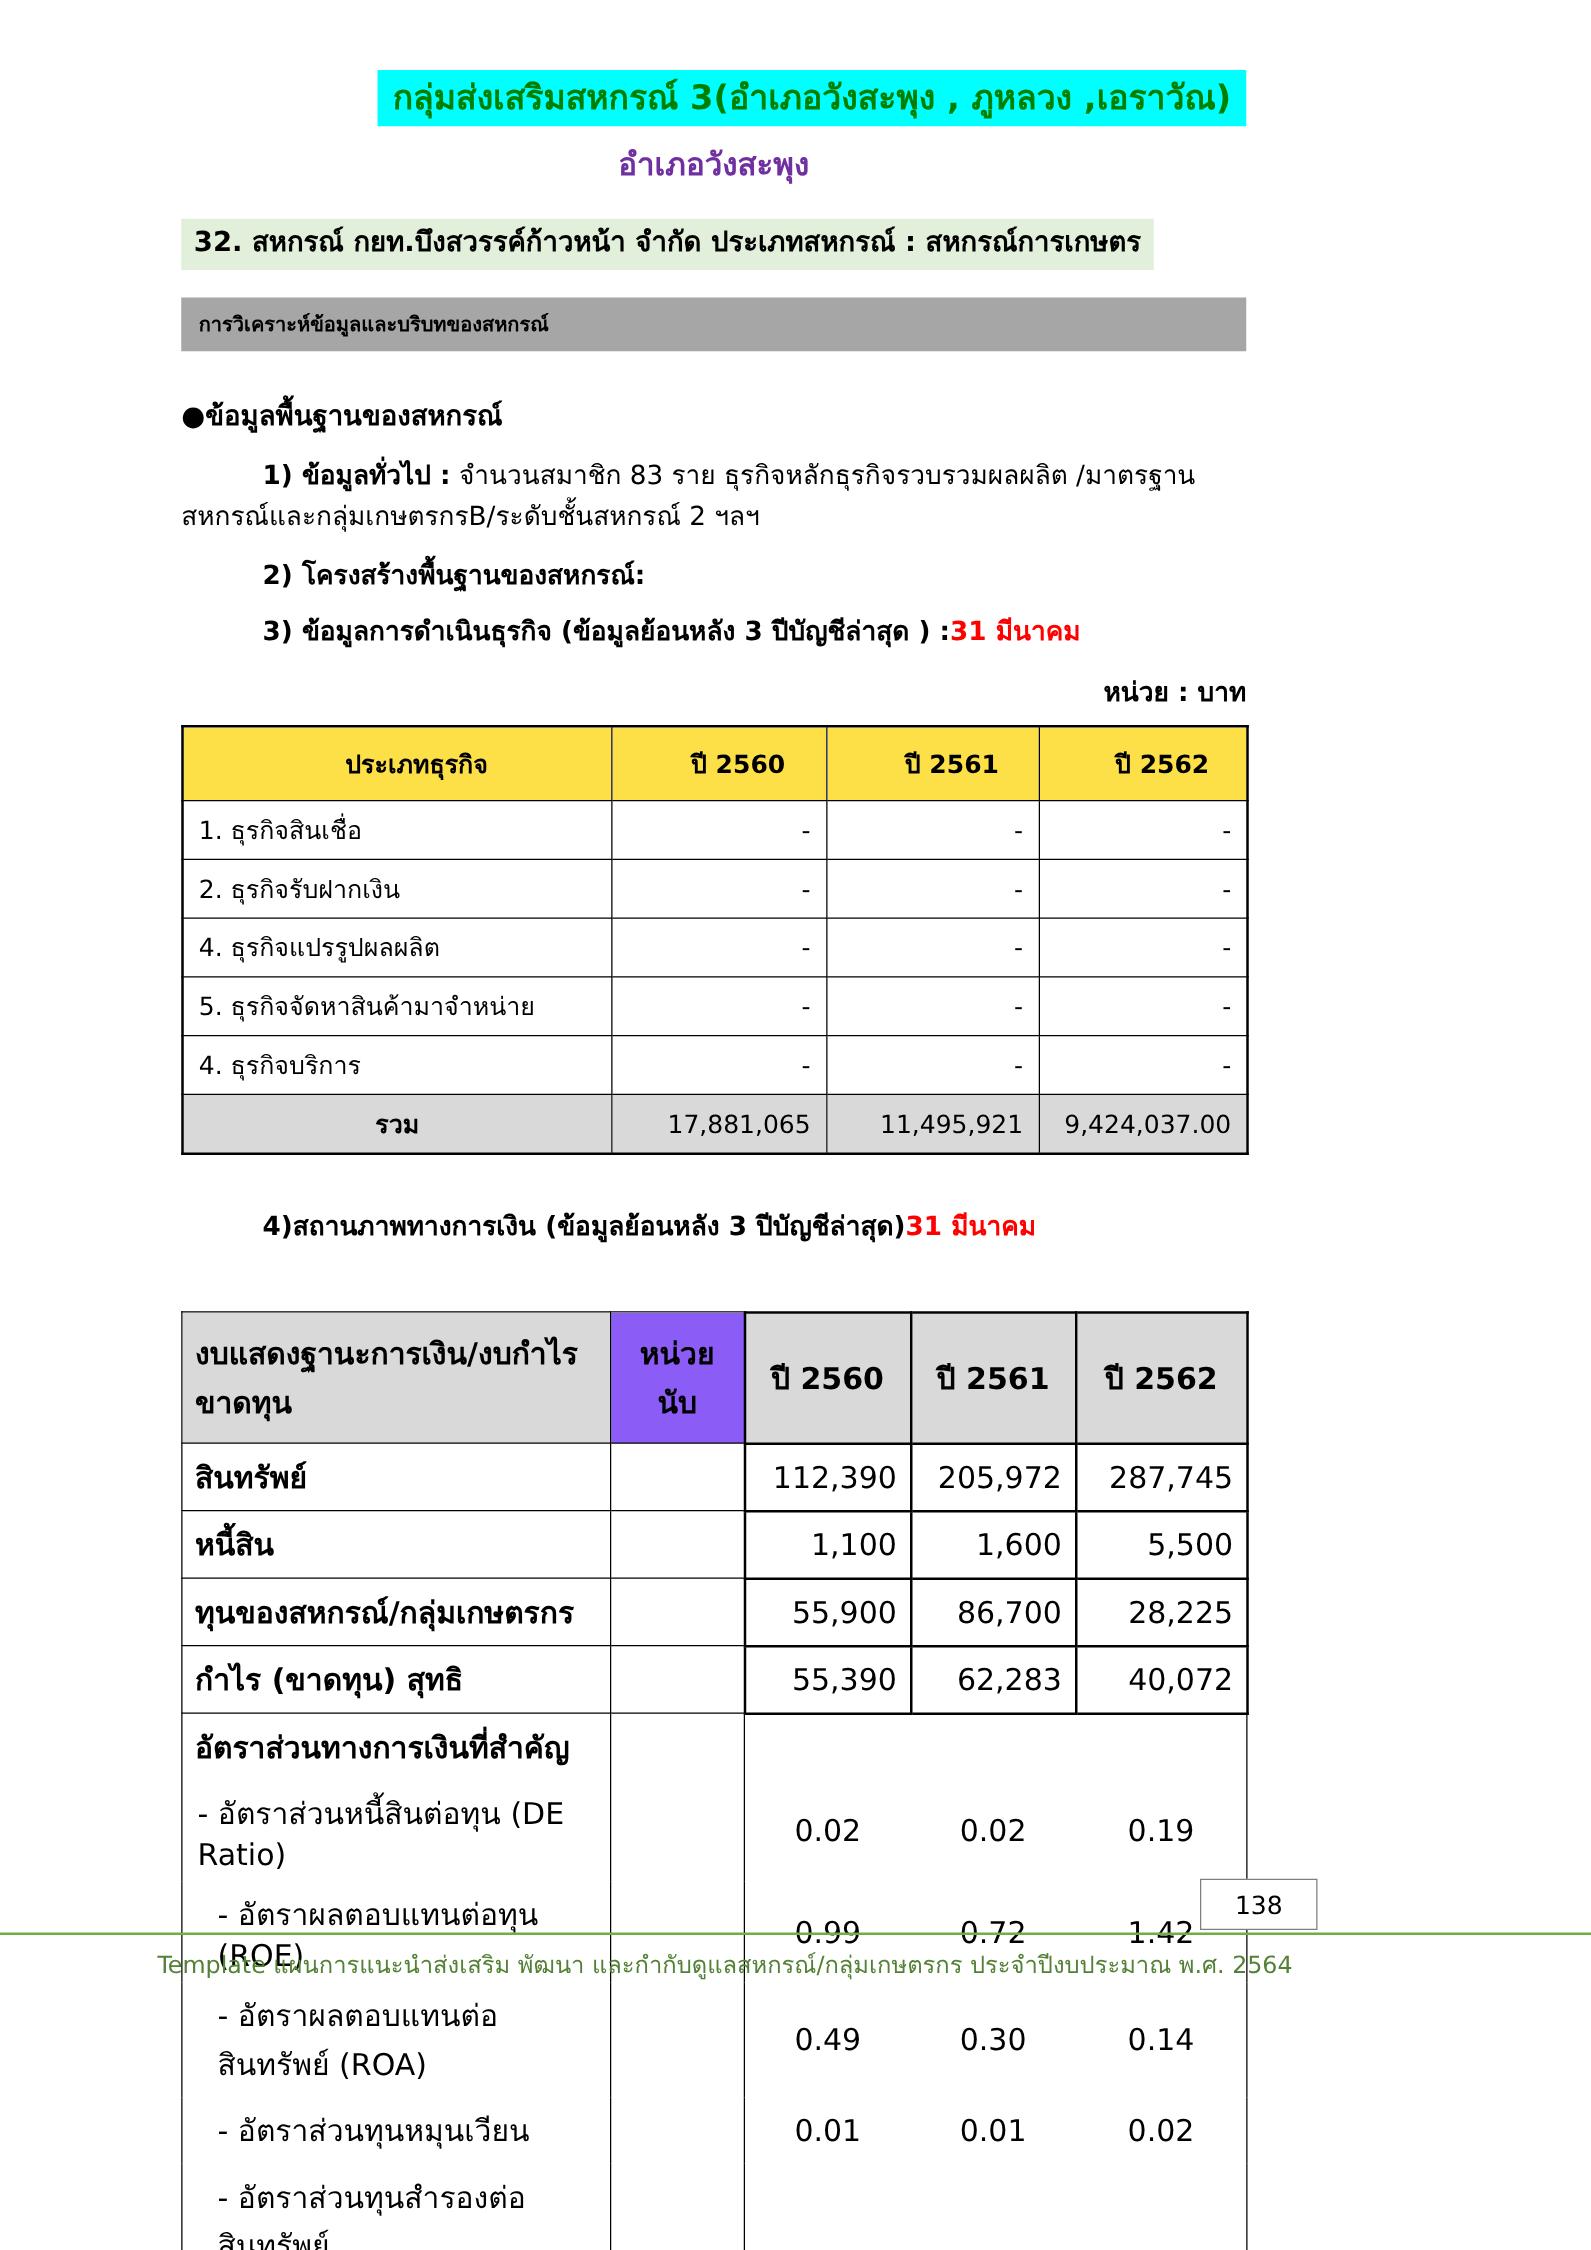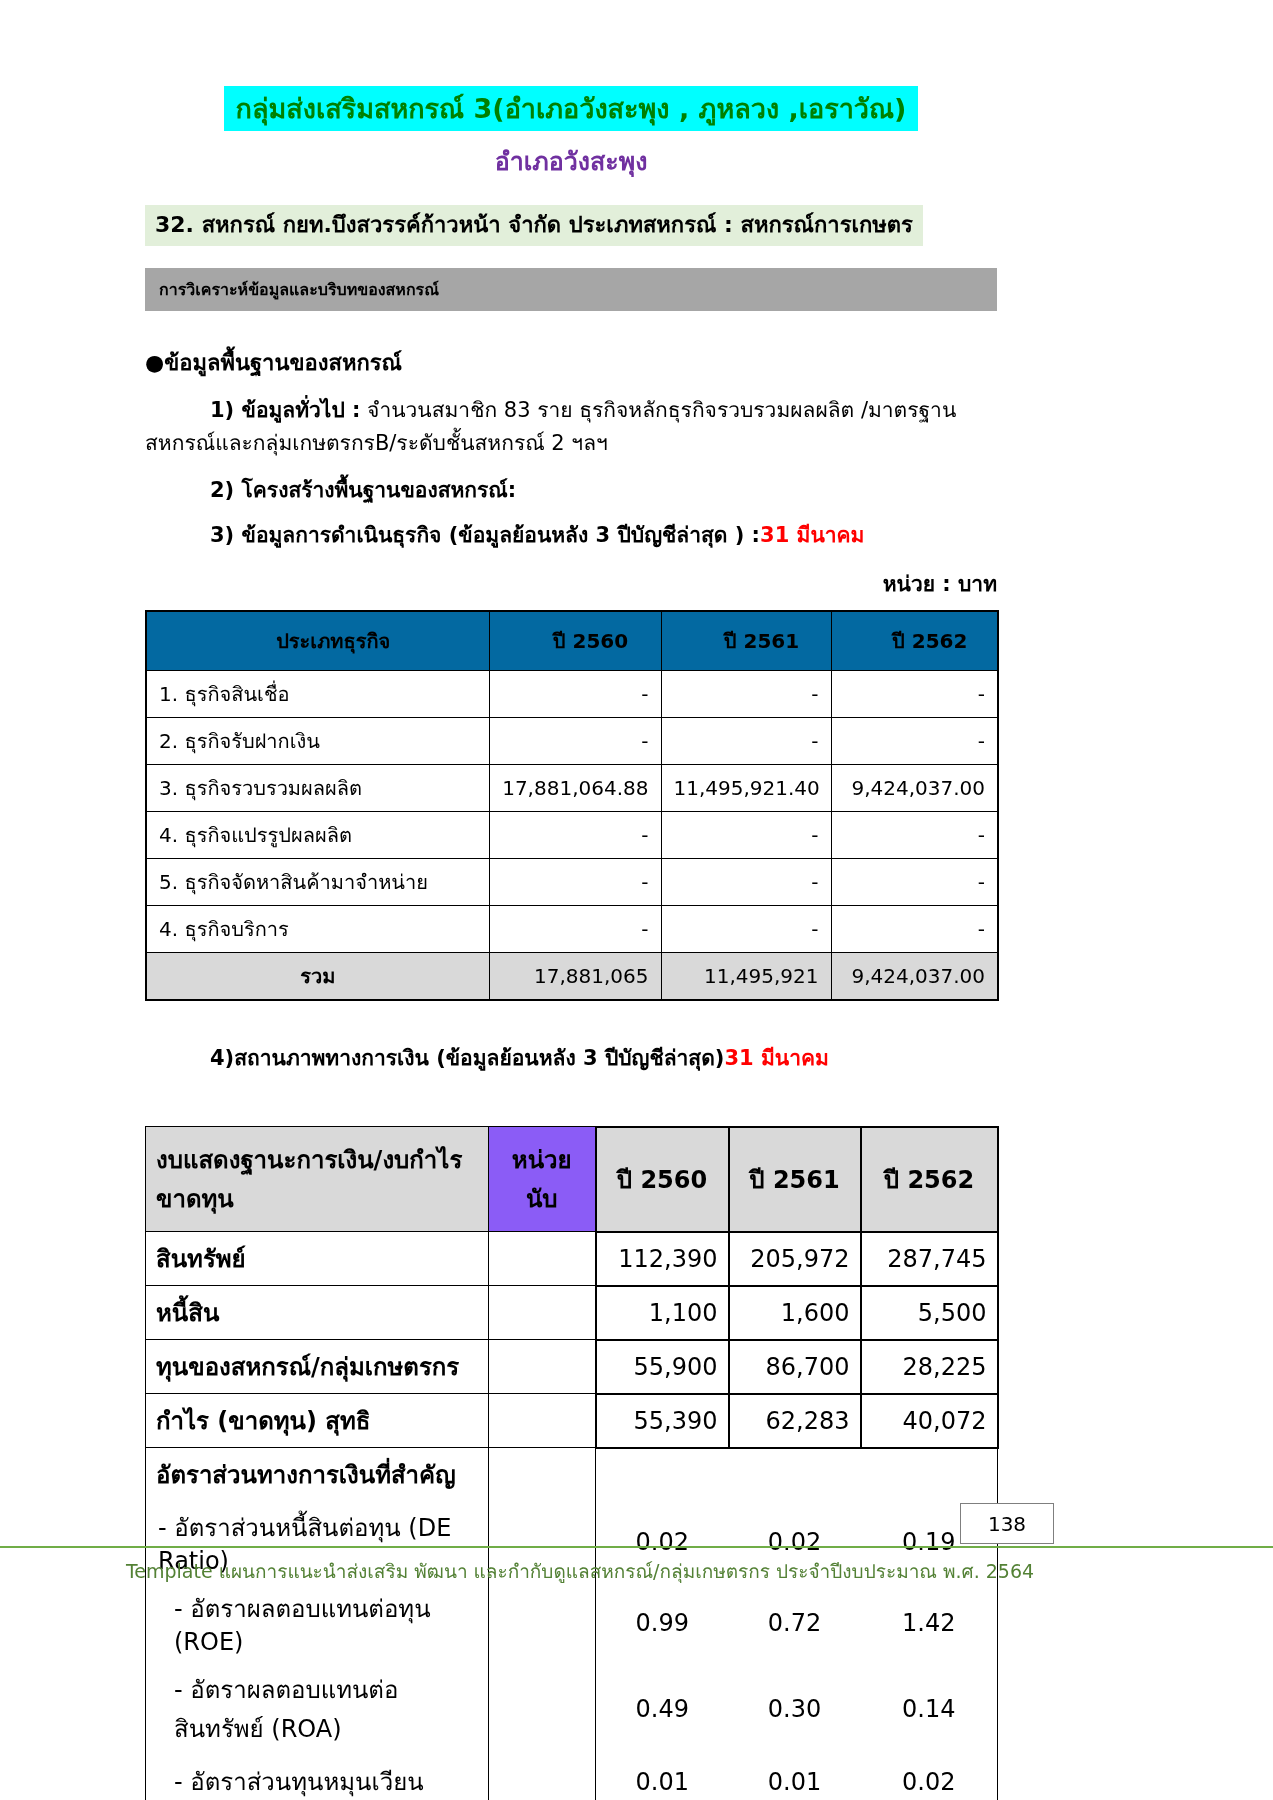--- a/index.html
+++ b/index.html
@@ -3,21 +3,21 @@
 <meta charset="utf-8">
 <style>
   * { margin:0; padding:0; box-sizing:border-box; }
   html, body { background:#ffffff; }
   body {
     width:1273px; height:1800px; position:relative; overflow:hidden;
     font-family:"DejaVu Sans","Liberation Sans",sans-serif; color:#000;
   }
   .content { position:absolute; left:145px; top:0; width:852px; }
 
-  .title-wrap { margin-top:86px; text-align:center; }
+  .title-wrap { margin-top:56px; text-align:right; }
   .title-highlight {
     display:inline-block; background:#00FFFF; color:#008000;
     font-weight:bold; font-size:27px; padding:5px 12px; line-height:1.3;
   }
   .subtitle {
     margin-top:10px; text-align:center; color:#7030A0;
     font-weight:bold; font-size:25px;
   }
   .coop-wrap { margin-top:24px; }
   .coop-line {
@@ -33,21 +33,21 @@
   .para .lead { font-weight:bold; }
   .p-item { margin-top:12px; margin-left:65px; font-size:21px; font-weight:bold; }
   .red { color:#FF0000; }
   .unit-label { margin-top:16px; text-align:right; font-weight:bold; font-size:21px; }
 
   table { border-collapse:collapse; width:100%; table-layout:fixed; }
 
   
   .biz-table { margin-top:10px; border:2px solid #000; }
   .biz-table th, .biz-table td { border:1.5px solid #000; font-size:20px; padding:7px 12px; overflow:hidden; }
-  .biz-table th { background:#0369a1; font-weight:bold; text-align:center; padding-top:13px; padding-bottom:13px;padding-left:43px; }
+  .biz-table th { background:#fde047; font-weight:bold; text-align:center; padding-top:13px; padding-bottom:13px;padding-left:43px; }
   .biz-table td.lbl { text-align:left; }
   .biz-table td.num { text-align:right; }
   .biz-table tr.total td { background:#D9D9D9; }
   .biz-table tr.total td.lbl { text-align:center; font-weight:bold; }
 
   
   .fin-table { margin-top:52px; border:1.5px solid #000; }
   .fin-table th, .fin-table td { font-size:24px; padding:7px 10px; overflow:hidden; }
   .fin-table th { padding-top:13px; padding-bottom:13px; }
   .fin-table .h-label { background:#D9D9D9; border:1px solid #000; font-weight:bold; text-align:left; }
@@ -129,26 +129,20 @@
         <td class="num">-</td>
         <td class="num">-</td>
       </tr>
       <tr>
         <td class="lbl">2. ธุรกิจรับฝากเงิน</td>
         <td class="num">-</td>
         <td class="num">-</td>
         <td class="num">-</td>
       </tr>
       <tr>
-        <td class="lbl">3. ธุรกิจรวบรวมผลผลิต</td>
-        <td class="num">17,881,064.88</td>
-        <td class="num">11,495,921.40</td>
-        <td class="num">9,424,037.00</td>
-      </tr>
-      <tr>
         <td class="lbl">4. ธุรกิจแปรรูปผลผลิต</td>
         <td class="num">-</td>
         <td class="num">-</td>
         <td class="num">-</td>
       </tr>
       <tr>
         <td class="lbl">5. ธุรกิจจัดหาสินค้ามาจำหน่าย</td>
         <td class="num">-</td>
         <td class="num">-</td>
         <td class="num">-</td>

